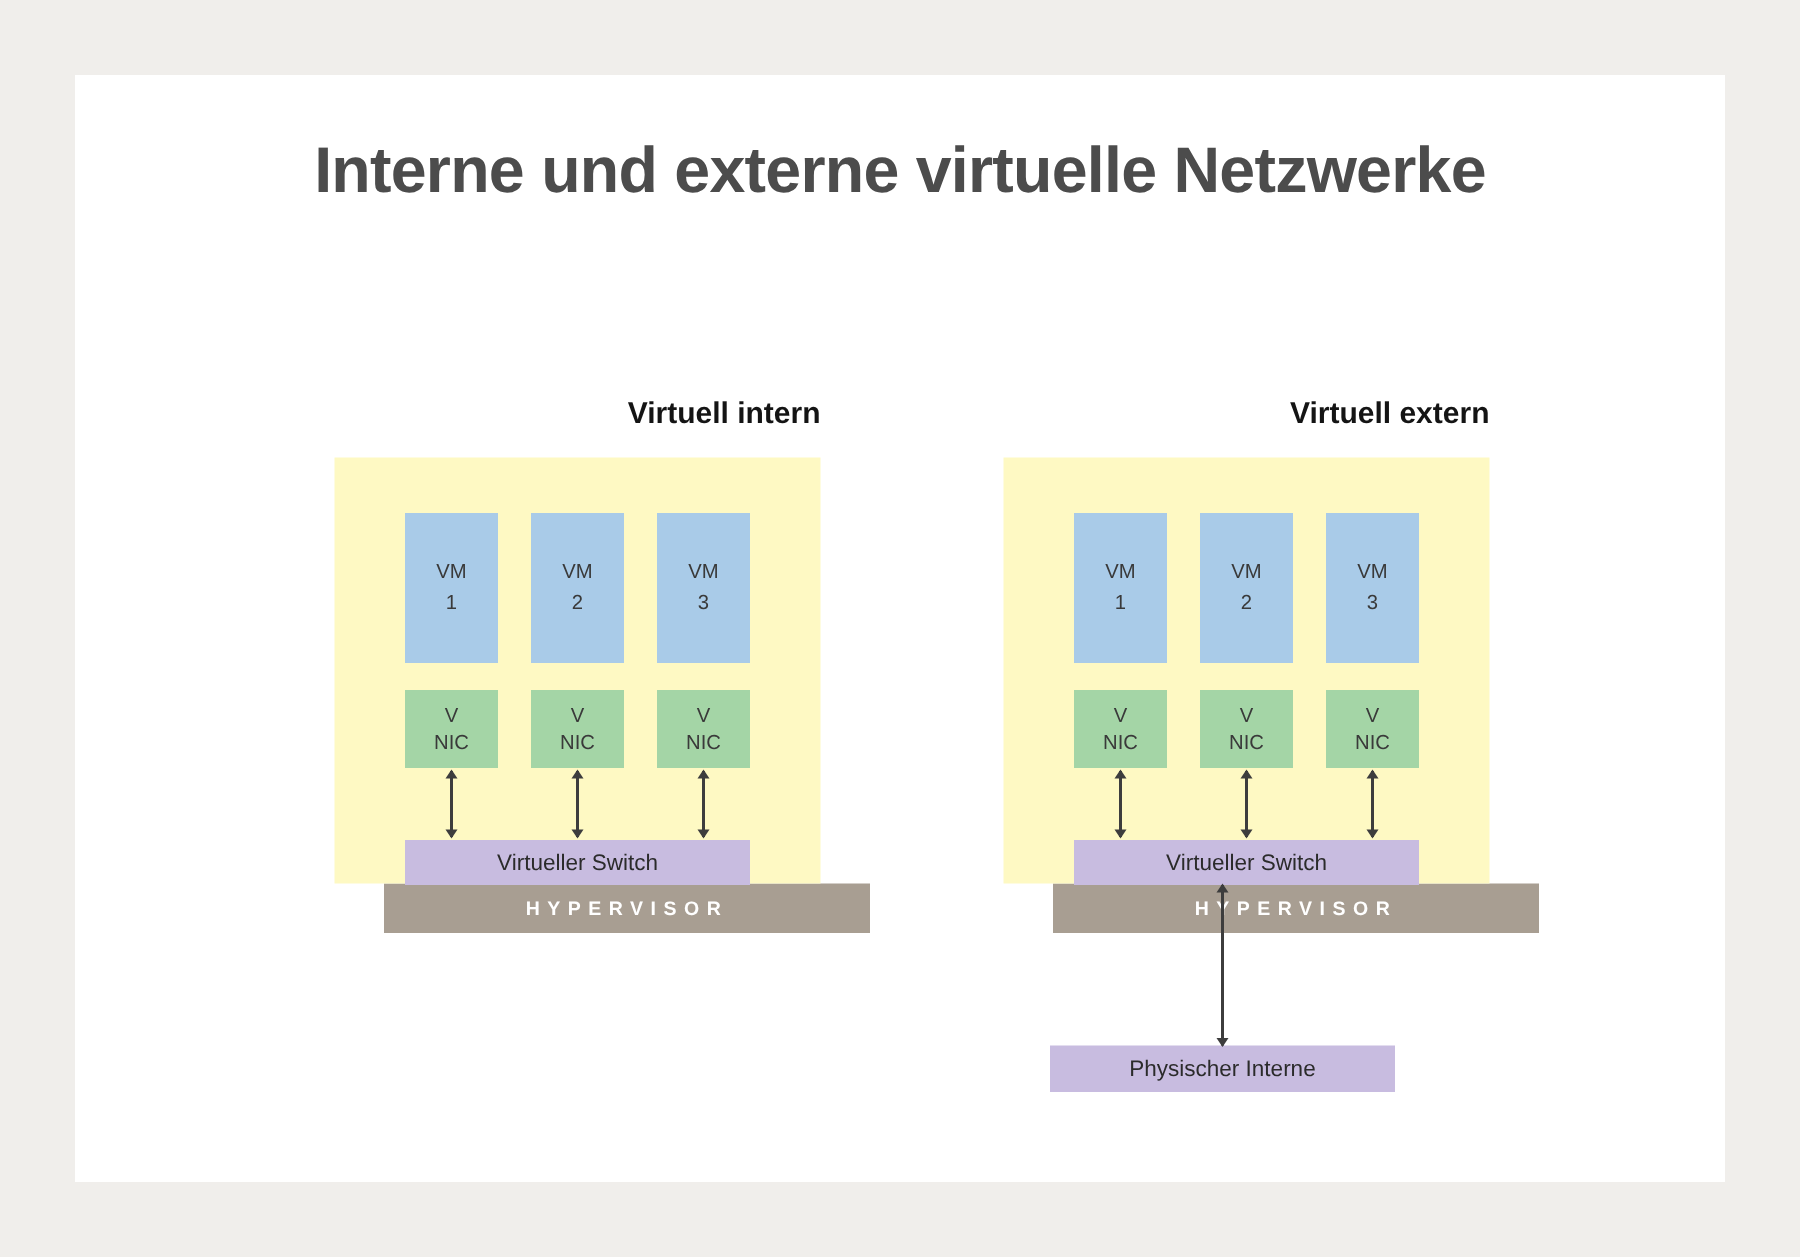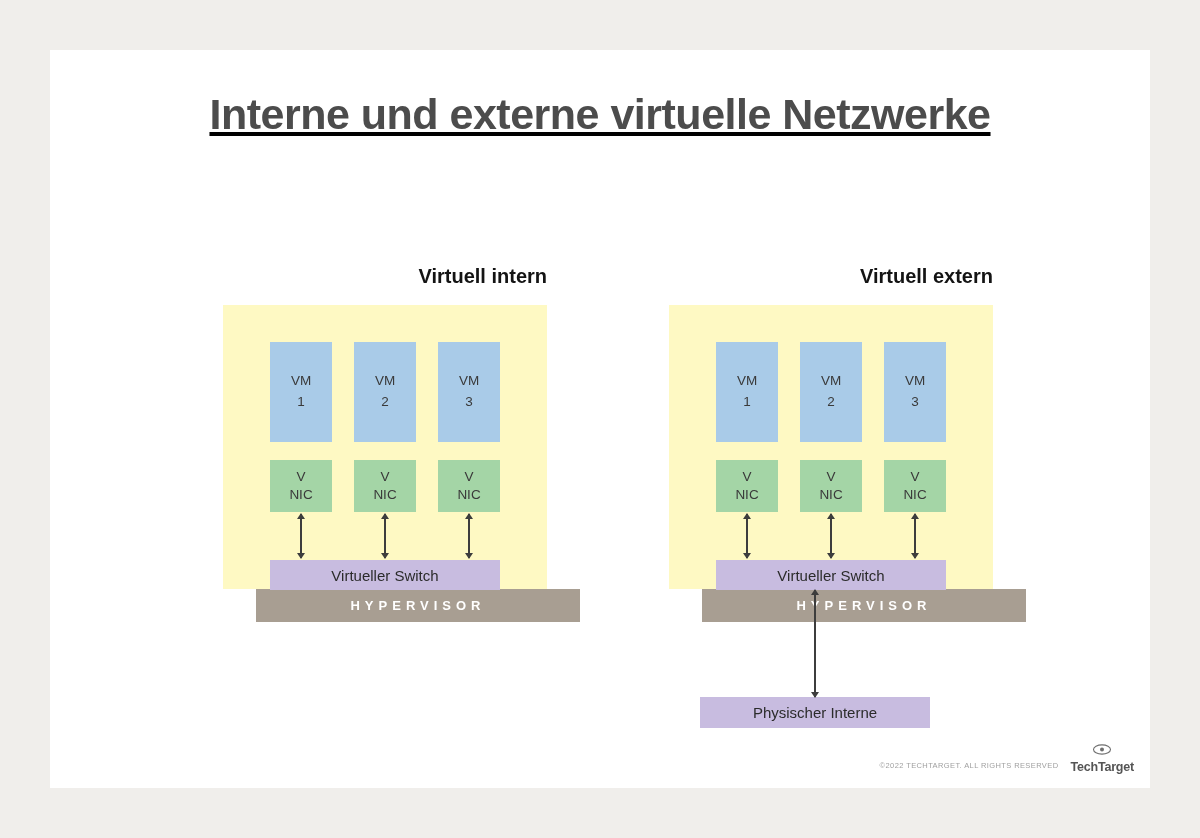--- a/index.html
+++ b/index.html
@@ -10,21 +10,20 @@
     width: 1200px;
     height: 838px;
     background: #f0eeeb;
     overflow: hidden;
   }
   .card {
     position: absolute;
     left: 50px; top: 50px;
     width: 1100px; height: 738px;
     background: #ffffff;
-    text-decoration: underline;
   }
 
   .title {
     margin: 0;
     padding-top: 40px;
     text-align: center;
     font-size: 43px;
     font-weight: 800;
     color: #4c4c4c;
     letter-spacing: -0.5px;
@@ -219,27 +218,15 @@
 
         <div class="switch-bar">Virtueller Switch</div>
       </div>
 
       <div class="hypervisor-bar">HYPERVISOR</div>
 
       <div class="arrow-v arrow-ext"></div>
       <div class="physical-switch">Physischer Interne</div>
     </div>
 
-    <div class="footer">
-      <span class="copyright">©2022 TECHTARGET. ALL RIGHTS RESERVED</span>
-      <div class="brand">
-        <span>
-          <svg width="20" height="11" viewBox="0 0 20 11">
-            <ellipse cx="10" cy="5.5" rx="8.5" ry="4.6" fill="none" stroke="#6e6e6e" stroke-width="1.1"></ellipse>
-            <circle cx="10" cy="5.5" r="2" fill="#6e6e6e"></circle>
-          </svg>
-        </span>
-        <span class="brand-text">TechTarget</span>
-      </div>
-    </div>
 
   </div>
 </div>
 
 </body></html>

